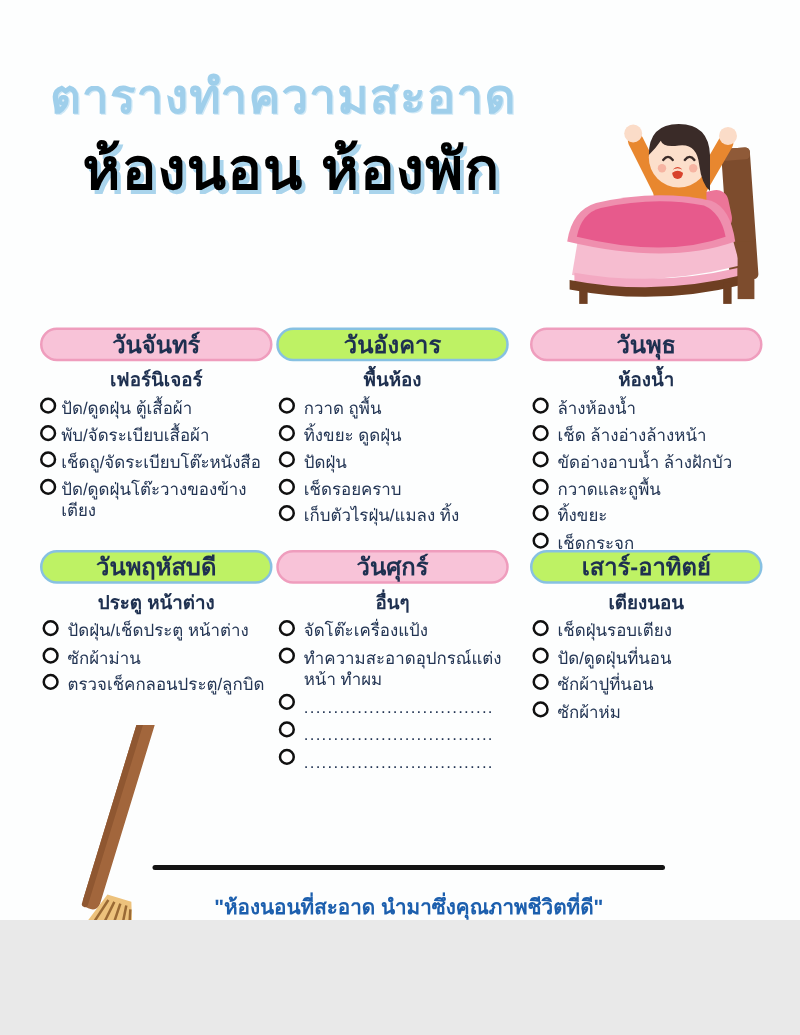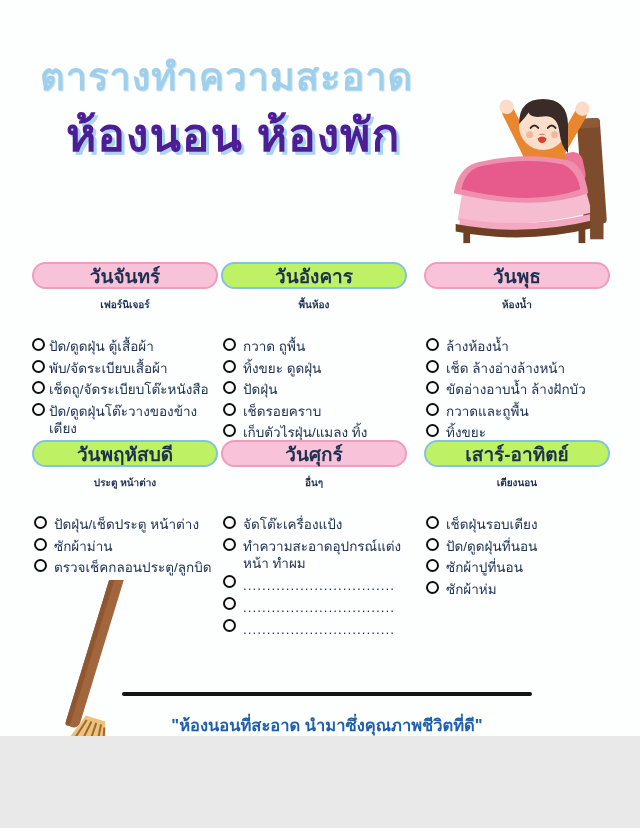--- a/index.html
+++ b/index.html
@@ -12,43 +12,43 @@
   }
   
   .title1 {
     position:absolute; left:40px; top:46px;
     font-size:38px; font-weight:bold; color:#9fcfeb;
     letter-spacing:1px; white-space:nowrap;
     text-shadow:1px 1px 0 #cfe8f6;
   }
   .title2 {
     position:absolute; left:66px; top:98px;
-    font-size:46px; font-weight:bold; color:#4c1d95;
+    font-size:46px; font-weight:bold; color:#000000;
     letter-spacing:1px; white-space:nowrap;
     text-shadow:3px 3px 0 #a9d4ec;
   }
   .bed-illo { position:absolute; left:448px; top:78px; width:192px; height:168px; }
   
   .card { position:absolute; width:186px; }
   .card.c1 { left:32px; }
   .card.c2 { left:221px; }
   .card.c3 { left:424px; }
   .card.r1 { top:262px; }
   .card.r2 { top:440px; }
   .pill {
     height:27px; border-radius:14px; text-align:center;
     line-height:25px; font-size:19px; font-weight:bold; color:#1e3050;
   }
   .pill.pink { background:#f8c3d8; border:2px solid #ef9dbd; }
   .pill.blue { background:#bef264; border:2px solid #87c1e2; }
   .subt {
     margin-top:6px; text-align:center;
-    font-size:10px; font-weight:bold; color:#1e3050; line-height:20px;
-  }
-  ul.tasks { list-style:none; margin-top:20px; }
+    font-size:15px; font-weight:bold; color:#1e3050; line-height:20px;
+  }
+  ul.tasks { list-style:none; margin-top:0; }
   ul.tasks li {
     display:flex; align-items:flex-start; min-height:21.5px;
     font-size:13.5px; font-weight:500; color:#223453; line-height:17px;
     padding-top:1px;
   }
   .cb {
     flex:0 0 auto; width:13px; height:13px; margin:2px 7px 0 2px;
     border:2.5px solid #101010; border-radius:50%; background:#fff;
     cursor:pointer;
   }

